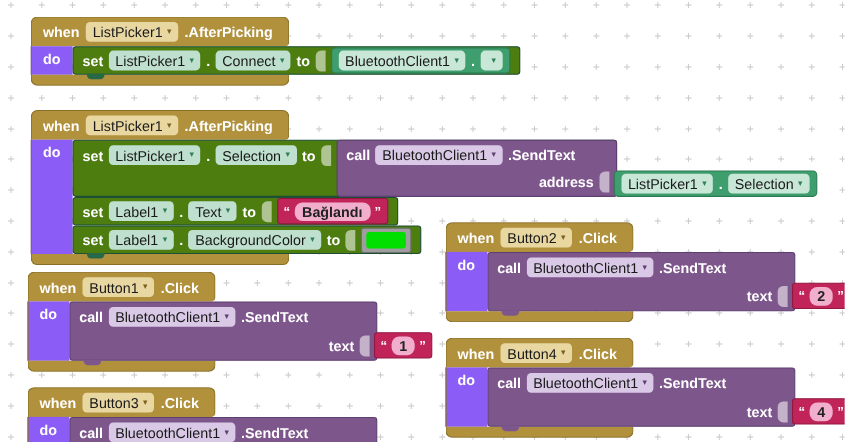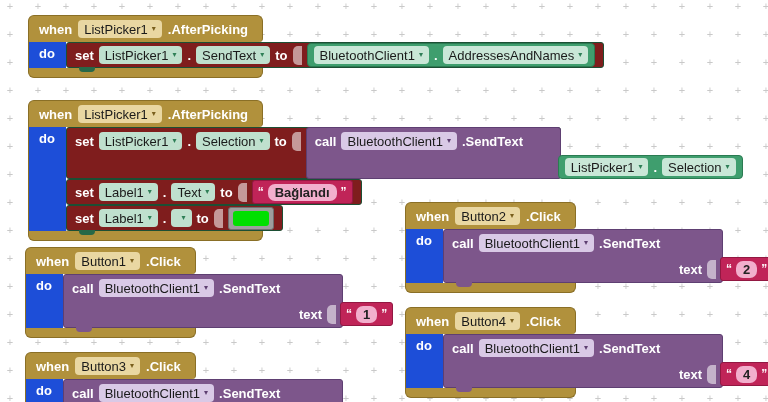--- a/index.html
+++ b/index.html
@@ -11,21 +11,21 @@
   #grid span{position:absolute;color:#c9c9c9;font-size:11px;line-height:1;transform:translate(-50%,-50%);}
 
   
   .event{position:absolute;z-index:1;display:grid;grid-template-columns:max-content;}
   .ehdr{
     width:max-content;display:flex;align-items:center;gap:6px;height:27px;
     padding:0 14px 0 10px;background:#b1913c;border:1px solid #8a6f26;border-bottom:none;
     border-radius:6px 6px 4px 0;box-sizing:border-box;
   }
   .ebody{display:flex;width:38px;}
-  .docol{flex:0 0 38px;background:#1d4ed8;border-left:1px solid #8a6f26;padding-top:4px;box-sizing:border-box;}
+  .docol{flex:0 0 38px;background:#8b5cf6;border-left:1px solid #8a6f26;padding-top:4px;box-sizing:border-box;}
   .docol .kw{margin-left:10px;}
   .stmts{width:0;}
   .efoot{width:100%;height:10px;background:#b1913c;border:1px solid #8a6f26;border-top:none;
     border-radius:0 0 6px 6px;box-sizing:border-box;}
 
   .kw{color:#ffffff;font-weight:600;white-space:nowrap;}
 
   
   .dd{display:inline-flex;align-items:center;border-radius:4px;padding:1px 6px;height:18px;box-sizing:border-box;white-space:nowrap;}
   .dd .v{font-weight:400;color:#1a1a1a;}
@@ -33,21 +33,21 @@
   .dd-gold{background:#e9d7a2;}   .dd-gold .arr{color:#7a5f1d;}
   .dd-green{background:#bfe0ce;}  .dd-green .arr{color:#2f7f57;}
   .dd-getter{background:#c9e7d7;} .dd-getter .arr{color:#2f7f57;}
   .dd-purple{background:#d9c9e6;} .dd-purple .arr{color:#5e3f72;}
 
   
   .stmt{
     position:relative;display:flex;align-items:center;gap:5px;height:26px;padding:0 8px;
     width:max-content;border-radius:3px;box-sizing:border-box;
   }
-  .setb{background:#7f1d1d;border:1px solid #1c4f34;}
+  .setb{background:#4d7c0f;border:1px solid #1c4f34;}
   .tall{height:52px;align-items:flex-start;padding-right:0;}
   .line{display:flex;align-items:center;gap:5px;height:26px;}
 
   .bumpg::after,.bumpp::after{
     content:"";position:absolute;left:12px;bottom:-5px;width:16px;height:5px;
     border-radius:0 0 4px 4px;z-index:2;
   }
   .bumpg::after{background:#276847;}
   .bumpp::after{background:#7d568b;}
 
@@ -527,33 +527,32 @@
       </div>
       <div class="stmts">
         <div class="stmt setb bumpg">
           <span class="kw">set</span>
           <span class="dd dd-green">
             <span class="v">ListPicker1</span>
             <span class="arr">▾</span>
           </span>
           <span class="kw">.</span>
           <span class="dd dd-green">
-            <span class="v">SendText</span>
+            <span class="v">Connect</span>
             <span class="arr">▾</span>
           </span>
           <span class="kw">to</span>
           <span class="socket"></span>
           <span class="getter">
             <span class="dd dd-getter">
               <span class="v">BluetoothClient1</span>
               <span class="arr">▾</span>
             </span>
             <span class="kw">.</span>
             <span class="dd dd-getter">
-              <span class="v">AddressesAndNames</span>
               <span class="arr">▾</span>
             </span>
           </span>
         </div>
       </div>
     </div>
     <div class="efoot"></div>
   </div>
 
   <div class="event" style="left:28px;top:100px">
@@ -587,20 +586,24 @@
             <span class="socket"></span>
           </span>
           <div class="callblock w-conn">
             <div class="crow">
               <span class="kw">call</span>
               <span class="dd dd-purple">
                 <span class="v">BluetoothClient1</span>
                 <span class="arr">▾</span>
               </span>
               <span class="kw">.SendText</span>
+            </div>
+            <div class="crow r">
+              <span class="kw">address</span>
+              <span class="socket"></span>
             </div>
             <div class="argpos">
               <span class="getter">
                 <span class="dd dd-getter">
                   <span class="v">ListPicker1</span>
                   <span class="arr">▾</span>
                 </span>
                 <span class="kw">.</span>
                 <span class="dd dd-getter">
                   <span class="v">Selection</span>
@@ -632,20 +635,21 @@
         </div>
 
         <div class="stmt setb bumpg">
           <span class="kw">set</span>
           <span class="dd dd-green">
             <span class="v">Label1</span>
             <span class="arr">▾</span>
           </span>
           <span class="kw">.</span>
           <span class="dd dd-green">
+            <span class="v">BackgroundColor</span>
             <span class="arr">▾</span>
           </span>
           <span class="kw">to</span>
           <span class="socket"></span>
           <span class="colorblock">
             <span class="swatch"></span>
           </span>
         </div>
       </div>
     </div>

